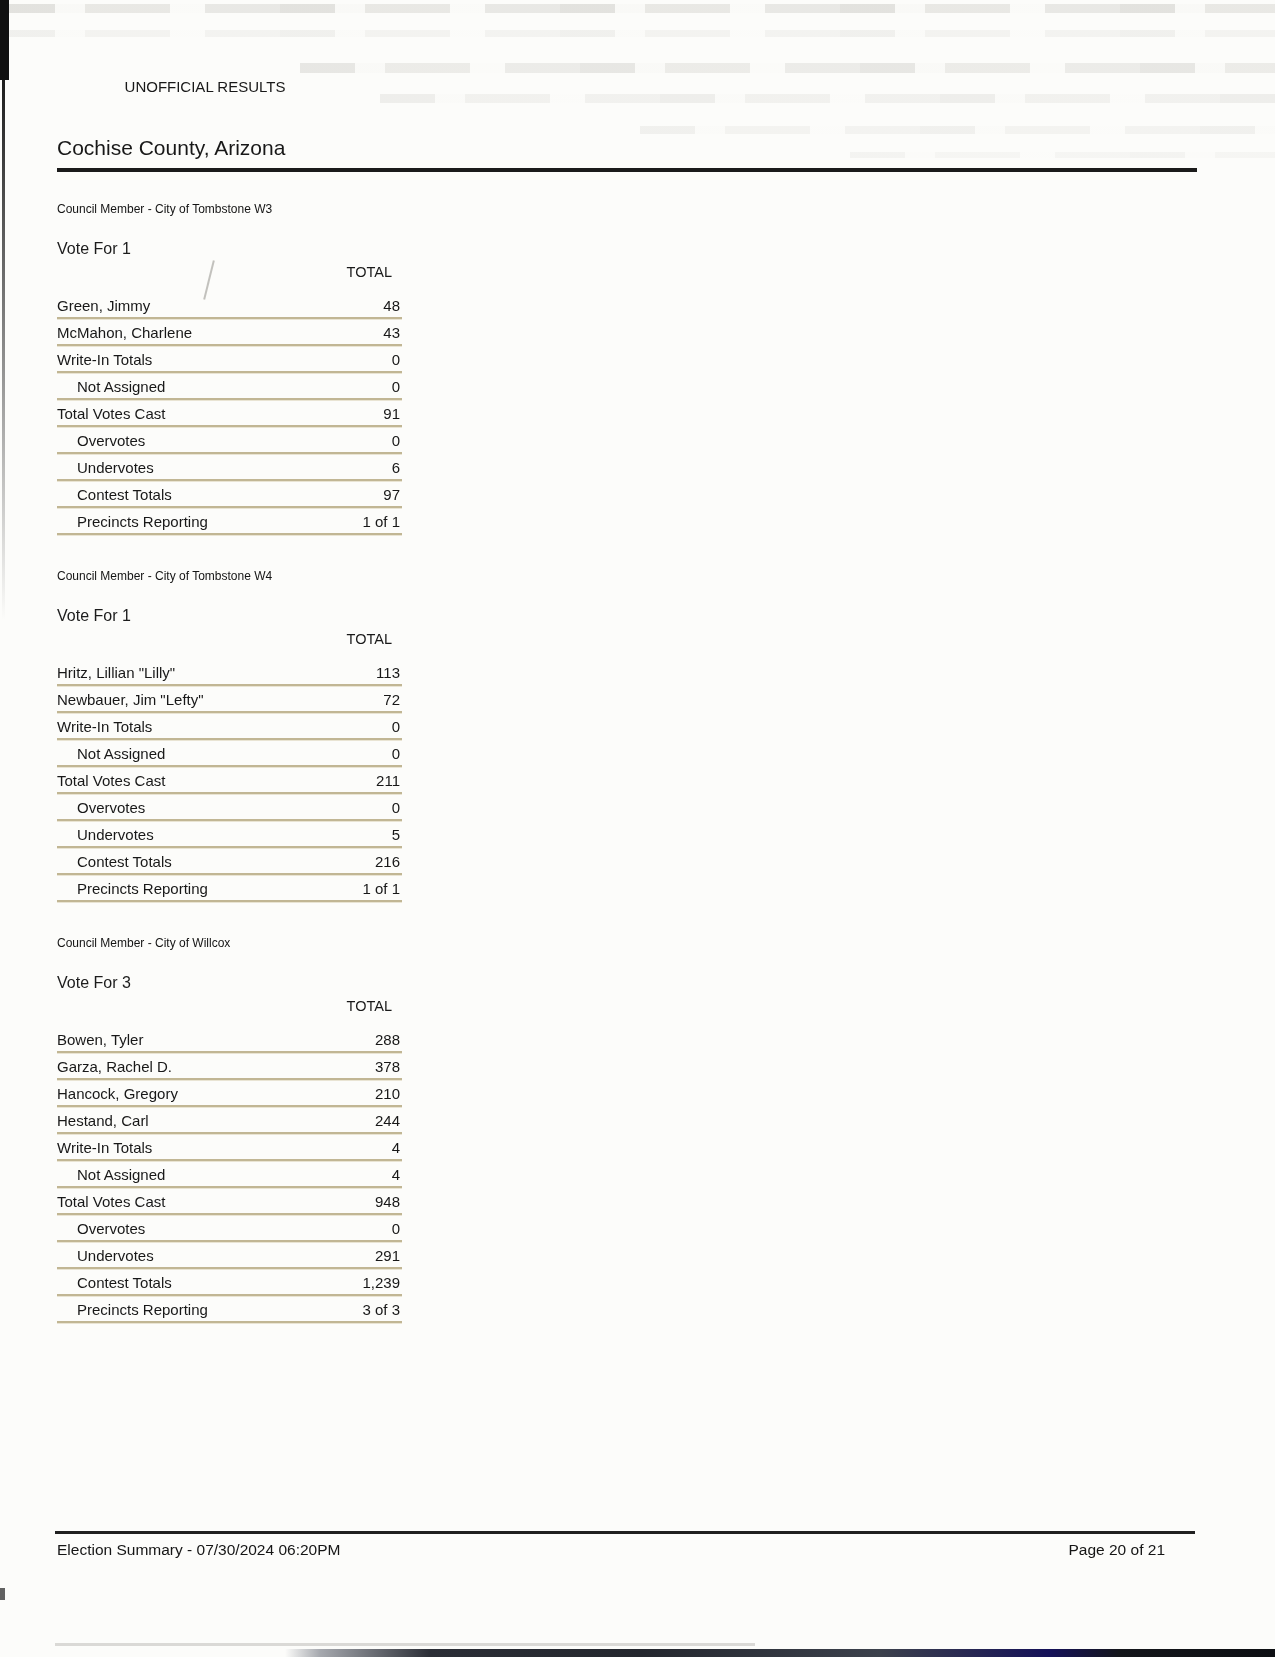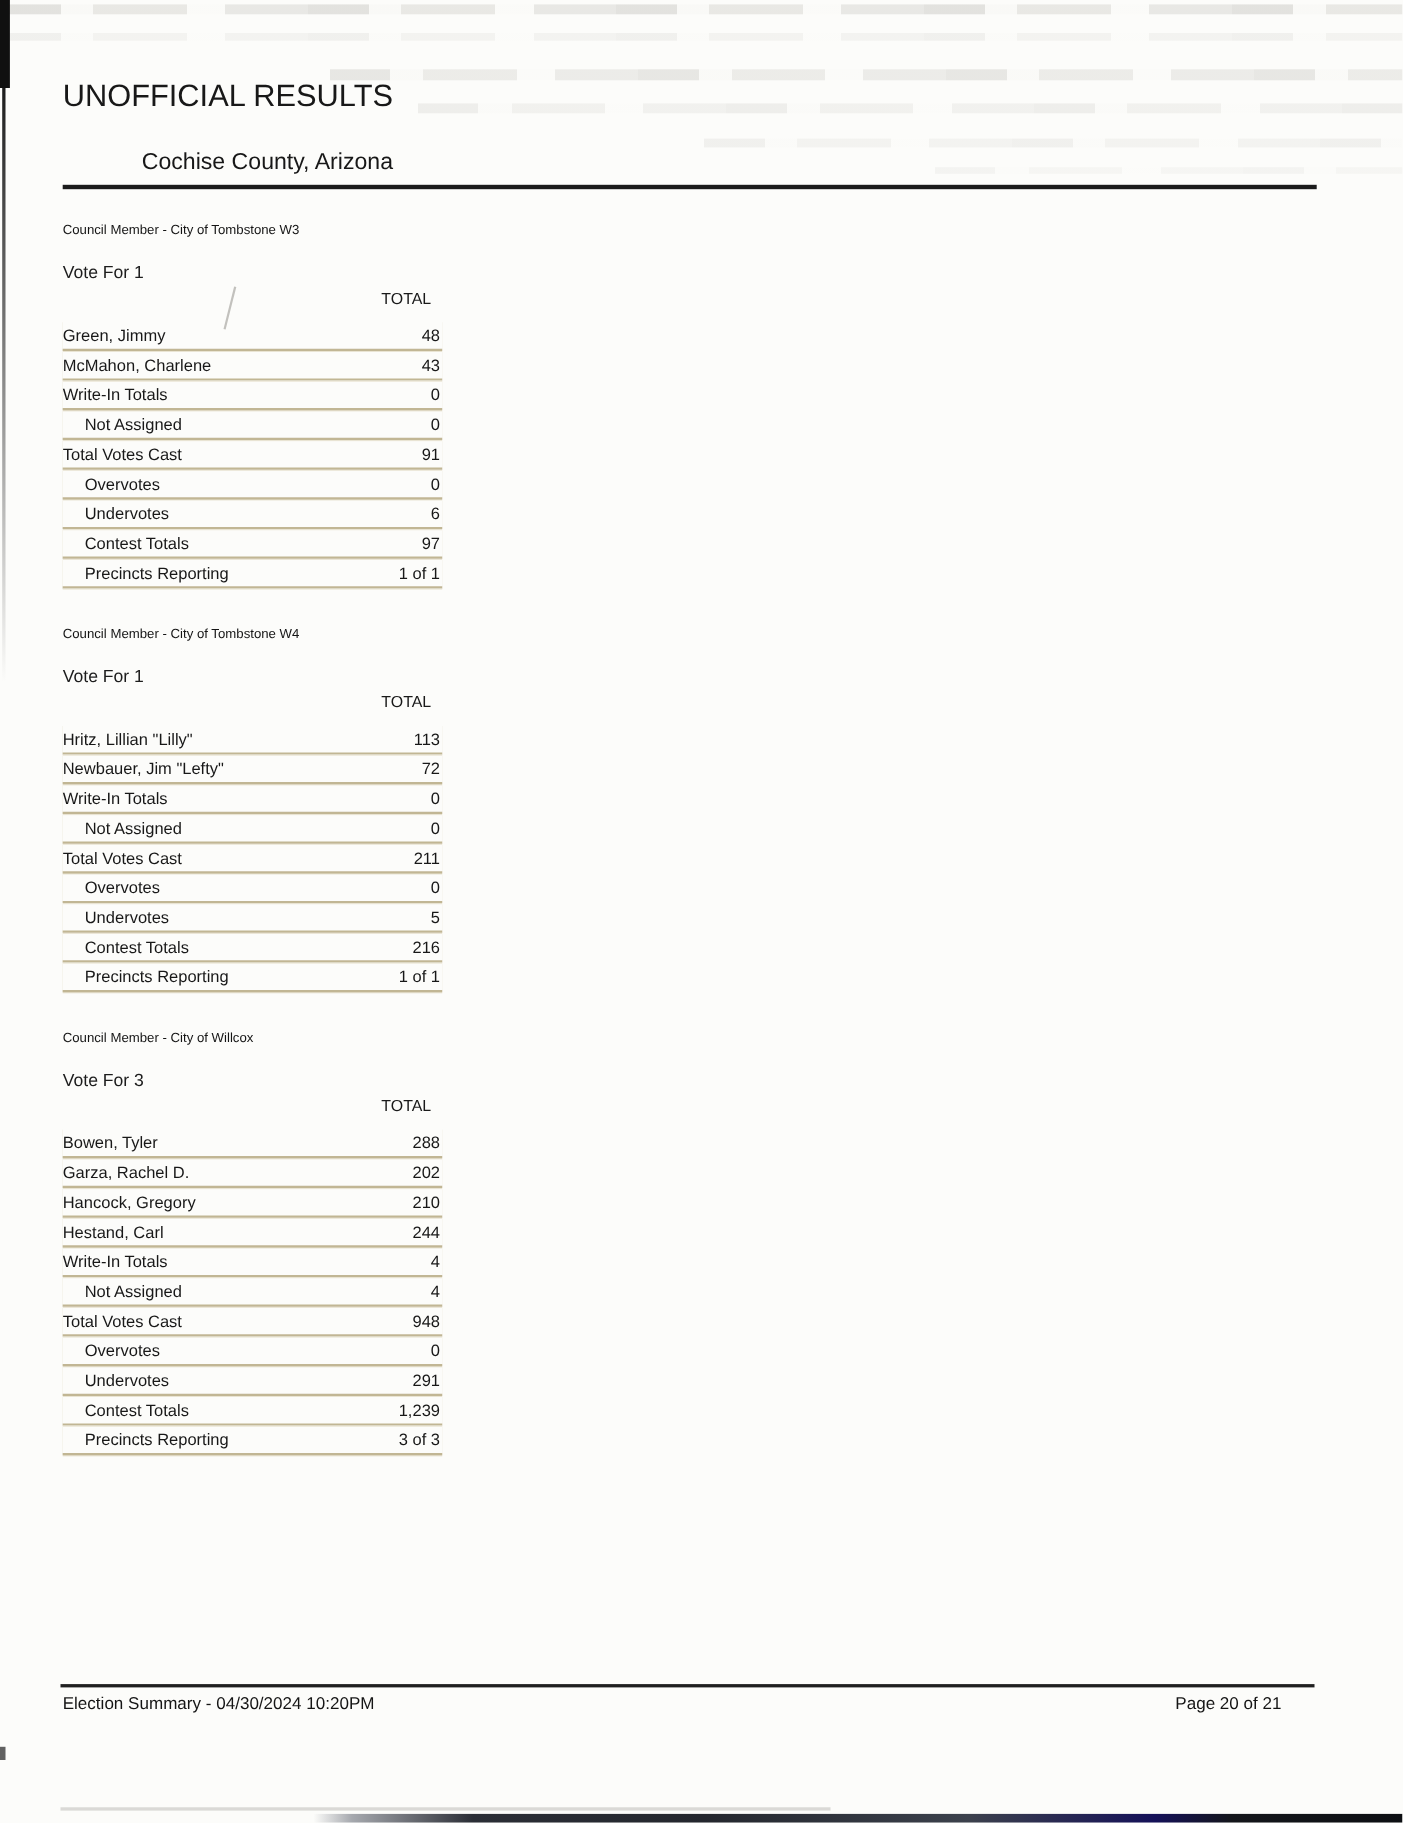--- a/index.html
+++ b/index.html
@@ -41,21 +41,21 @@
     position: absolute; left: 208px; top: 260px; width: 2px; height: 40px;
     background: rgba(125,123,115,0.45); transform: rotate(14deg);
   }
 
   
   .content { position: absolute; left: 57px; top: 0; width: 1140px; }
 
   .report-header { display: flex; justify-content: space-between; padding-top: 72px; }
   .title-line { font-size: 21px; line-height: 29px; }
   .header-right { text-align: right; }
-  .unofficial { font-size: 28px; line-height: 29px; }
+  .unofficial { font-size: 15px; line-height: 29px; }
   .county { font-size: 21px; line-height: 29px; margin-top: 32px; }
 
   .header-rule { margin-top: 6px; height: 4px; background: #1b1b1b; }
 
   .contest { margin-top: 30px; }
   .contest:first-child { margin-top: 26px; }
   .contest-title { margin: 0; font-size: 12px; font-weight: 400; line-height: 22px; color: #141414; }
   .vote-for { font-size: 16px; line-height: 15px; margin-top: 21px; color: #1c1c1c; }
   .total-header {
     width: 345px; box-sizing: border-box; text-align: right; padding-right: 10px;
@@ -216,21 +216,21 @@
     <div class="vote-for">Vote For 3</div>
     <div class="total-header">TOTAL</div>
     <div class="rows">
   <div class="row">
     <span class="row-label">Bowen, Tyler</span>
     <span class="row-value">288</span>
   </div>
 
   <div class="row">
     <span class="row-label">Garza, Rachel D.</span>
-    <span class="row-value">202</span>
+    <span class="row-value">378</span>
   </div>
 
   <div class="row">
     <span class="row-label">Hancock, Gregory</span>
     <span class="row-value">210</span>
   </div>
 
   <div class="row">
     <span class="row-label">Hestand, Carl</span>
     <span class="row-value">244</span>
@@ -270,15 +270,15 @@
     <span class="row-label">Precincts Reporting</span>
     <span class="row-value">3 of 3</span>
   </div>
 </div>
   </section>
 </main>
 </div>
 
 <div class="footer-rule"></div>
 <div class="footer-row">
-  <span>Election Summary - 04/30/2024 10:20PM</span>
+  <span>Election Summary - 07/30/2024 06:20PM</span>
   <span class="footer-right">Page 20 of 21</span>
 </div>
 
 </body></html>

